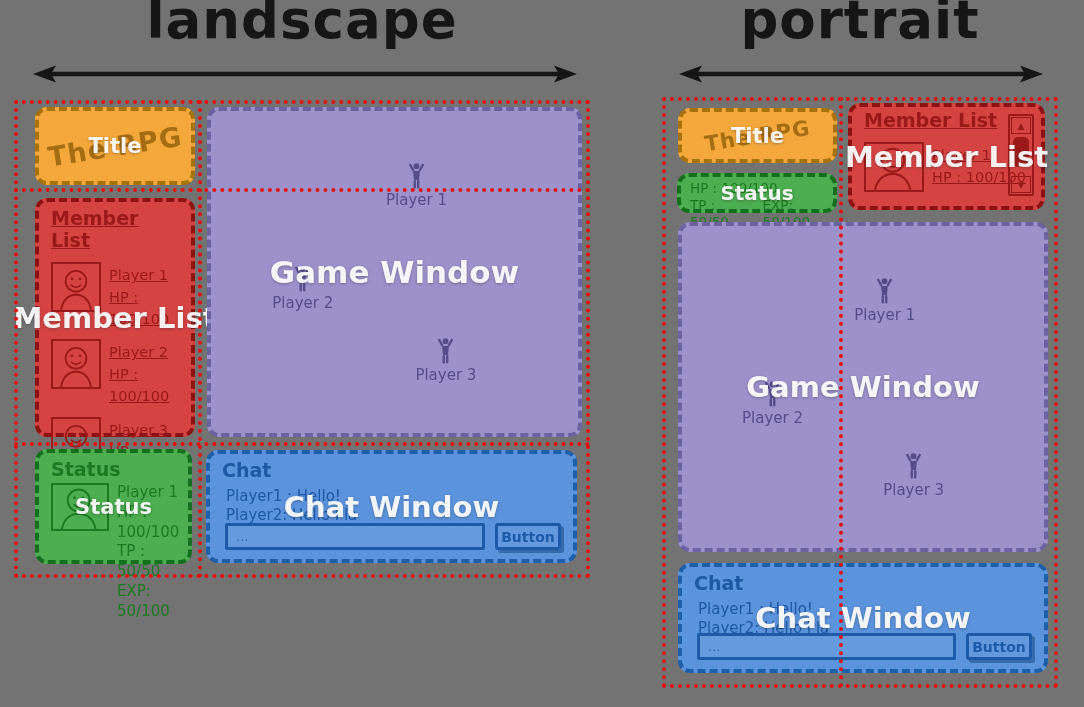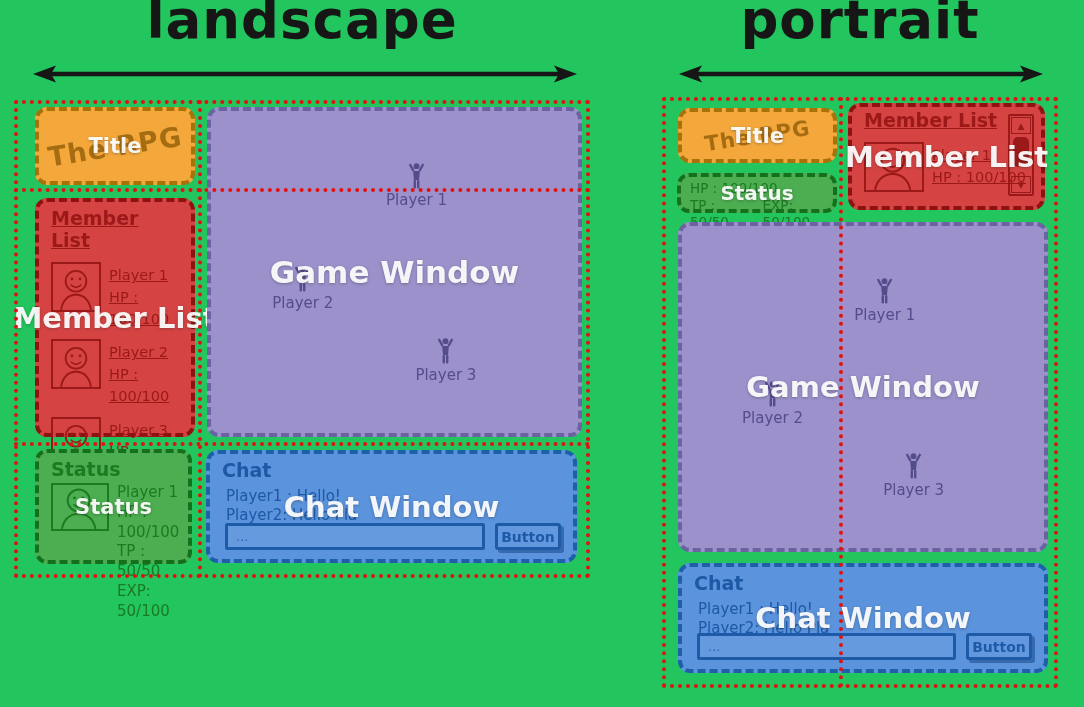--- a/index.html
+++ b/index.html
@@ -1,16 +1,16 @@
 <!DOCTYPE html>
 <html><head>
 <meta charset="utf-8">
 <style>
   html,body { margin:0; padding:0; background:#ffffff; font-family:"DejaVu Sans","Liberation Sans",sans-serif; }
-  .canvas { position:relative; width:1084px; height:707px; background:#22c55e; overflow:hidden; }
+  .canvas { position:relative; width:1084px; height:707px; background:#737373; overflow:hidden; }
 
   
   .heading { position:absolute; top:-9px; font-size:53px; font-weight:bold; color:#161616; text-align:center; letter-spacing:1px; line-height:1.1; }
   .ls-heading { left:14px; width:576px; }
   .pt-heading { left:662px; width:396px; }
   .arrow { position:absolute; top:63px; height:22px; }
   .ls-arrow { left:32px; width:546px; }
   .pt-arrow { left:678px; width:366px; }
 
   

